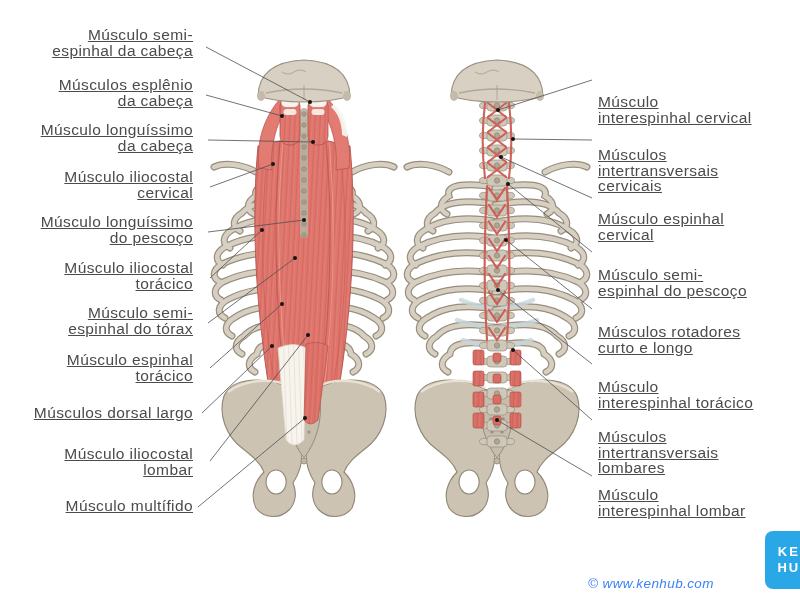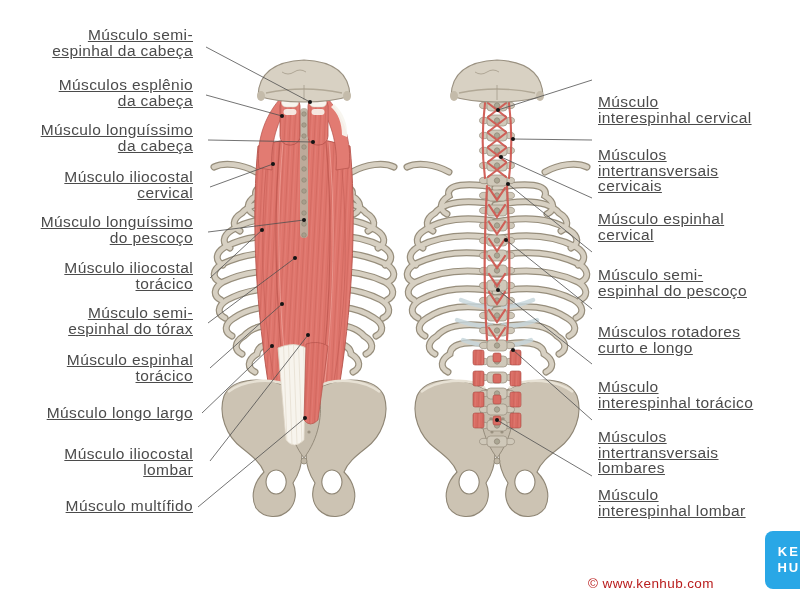--- a/index.html
+++ b/index.html
@@ -18,21 +18,21 @@
   .lbl-right{left:598px;text-align:left;margin-top:27px;}
   svg{position:absolute;left:0;top:0;}
   .logo{
     position:absolute;left:731px;top:531px;width:59px;height:58px;
     border-radius:8px;display:flex;flex-direction:column;
     align-items:center;justify-content:center;
     color:#ffffff;font-weight:bold;font-size:13px;line-height:16px;letter-spacing:2px;margin-left:34px;
   }
   .copyright{
     position:absolute;left:588px;top:576px;
-    font-size:13.5px;color:#b91c1c;letter-spacing:.4px;
+    font-size:13.5px;color:#3b82f6;letter-spacing:.4px;font-style:italic;
   }
 </style>
 </head>
 <body>
 
 <div id="stage">
 
   <svg width="800" height="600" viewBox="0 0 800 600">
     <defs>
       <pattern id="striae" patternUnits="userSpaceOnUse" width="5" height="16" patternTransform="rotate(3)">
@@ -313,21 +313,21 @@
   <div class="lbl lbl-left" style="top:169px">Músculo iliocostal
 cervical</div>
   <div class="lbl lbl-left" style="top:214px">Músculo longuíssimo
 do pescoço</div>
   <div class="lbl lbl-left" style="top:260px">Músculo iliocostal
 torácico</div>
   <div class="lbl lbl-left" style="top:305px">Músculo semi-
 espinhal do tórax</div>
   <div class="lbl lbl-left" style="top:352px">Músculo espinhal
 torácico</div>
-  <div class="lbl lbl-left" style="top:405px">Músculo longo largo</div>
+  <div class="lbl lbl-left" style="top:405px">Músculos dorsal largo</div>
   <div class="lbl lbl-left" style="top:446px">Músculo iliocostal
 lombar</div>
   <div class="lbl lbl-left" style="top:498px">Músculo multífido</div>
 
   <div class="lbl lbl-right" style="top:67px">Músculo
 interespinhal cervical</div>
   <div class="lbl lbl-right" style="top:120px">Músculos
 intertransversais
 cervicais</div>
   <div class="lbl lbl-right" style="top:184px">Músculo espinhal

